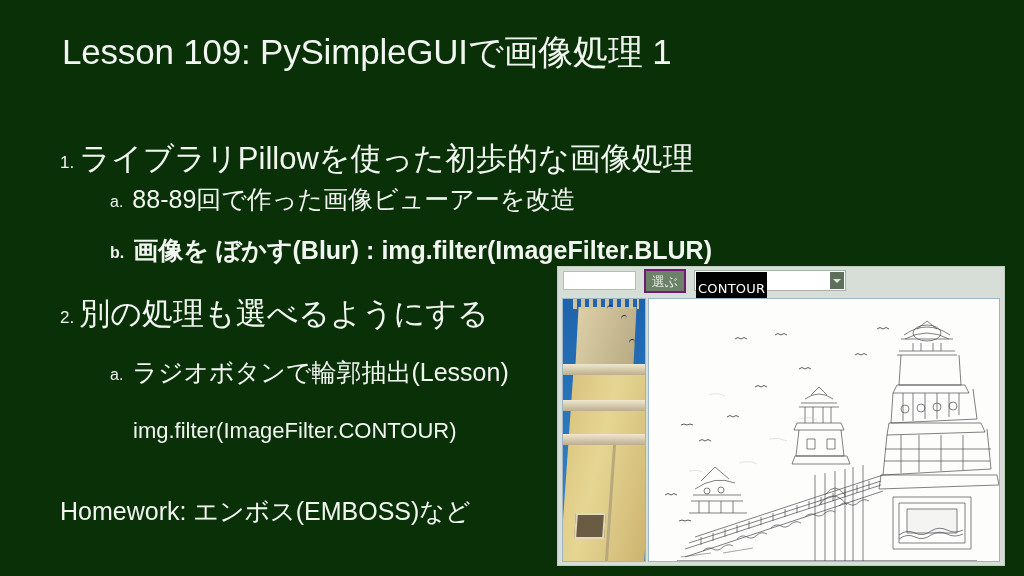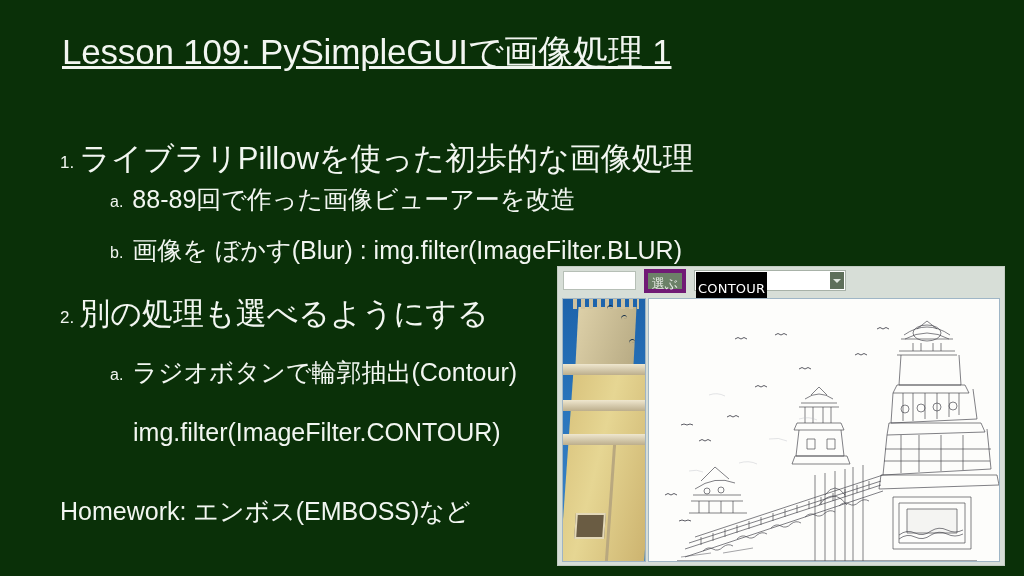--- a/index.html
+++ b/index.html
@@ -20,56 +20,55 @@
 
   
   #title {
     position: absolute;
     left: 62px;
     top: 33px;
     font-size: 35px;
     letter-spacing: -0.2px;
     white-space: nowrap;
     line-height: 1.1;
-    text-decoration: underline;
   }
 
   .lvl1 {
     position: absolute;
     font-size: 31px;
     white-space: nowrap;
     line-height: 1.1;
   }
   .lvl2 {
     position: absolute;
     font-size: 25px;
     white-space: nowrap;
     line-height: 1.1;
     text-align: center;
   }
   .lvl2.cont {
-    font-size: 25px;
+    font-size: 22px;
   }
   .marker1 {
     font-size: 17px;
     vertical-align: baseline;
     position: relative;
     top: -1px;
   }
   .marker2 {
     font-size: 16px;
     position: relative;
     top: -1px;
   }
   .gap { display: inline-block; width: 9px; }
   .gap-sm { display: inline-block; width: 5px; }
 
   #item1 { left: 60px; top: 118px; margin-top: 24px; }
   #item1a { left: 110px; top: 186px; }
-  #item1b { left: 110px; top: 237px; }
+  #item1b { left: 110px; top: 237px; font-weight: bold; }
   #item2 { left: 60px; top: 297px; }
   #item2a { left: 110px; top: 359px; }
   #item2a2 { left: 133px; top: 419px; }
   #homework { left: 60px; top: 483px; font-size: 25px; position: absolute; white-space: nowrap; margin-top: 12px; }
 
   
   #app-window {
     position: absolute;
     left: 558px;
     top: 267px;
@@ -97,21 +96,21 @@
     border: 1px solid #b6bfb6;
     box-sizing: border-box;
   }
   #choose-button {
     position: absolute;
     left: 86px;
     top: 2px;
     width: 42px;
     height: 24px;
     background: #6c8168;
-    border: 4px solid #701a75;
+    border: 2px solid #701a75;
     box-sizing: border-box;
     color: #e7ece5;
     font-size: 13px;
     line-height: 22px;
     text-align: center;
     letter-spacing: 0px;
   }
   #filter-combo {
     position: absolute;
     left: 136px;
@@ -273,21 +272,21 @@
 
   <div class="lvl2" id="item1b">
     <span class="marker2">b.</span><span class="gap"></span><span>画像を ぼかす(Blur) : img.filter(ImageFilter.BLUR)</span>
   </div>
 
   <div class="lvl1" id="item2">
     <span class="marker1">2.</span><span class="gap-sm"></span><span>別の処理も選べるようにする</span>
   </div>
 
   <div class="lvl2" id="item2a">
-    <span class="marker2">a.</span><span class="gap"></span><span>ラジオボタンで輪郭抽出(Contour)</span>
+    <span class="marker2">a.</span><span class="gap"></span><span>ラジオボタンで輪郭抽出(Lesson)</span>
   </div>
 
   <div class="lvl2 cont" id="item2a2">
     <span>img.filter(ImageFilter.CONTOUR)</span>
   </div>
 
   <div id="homework">Homework: エンボス(EMBOSS)など</div>
 
   <div id="app-window">
 

